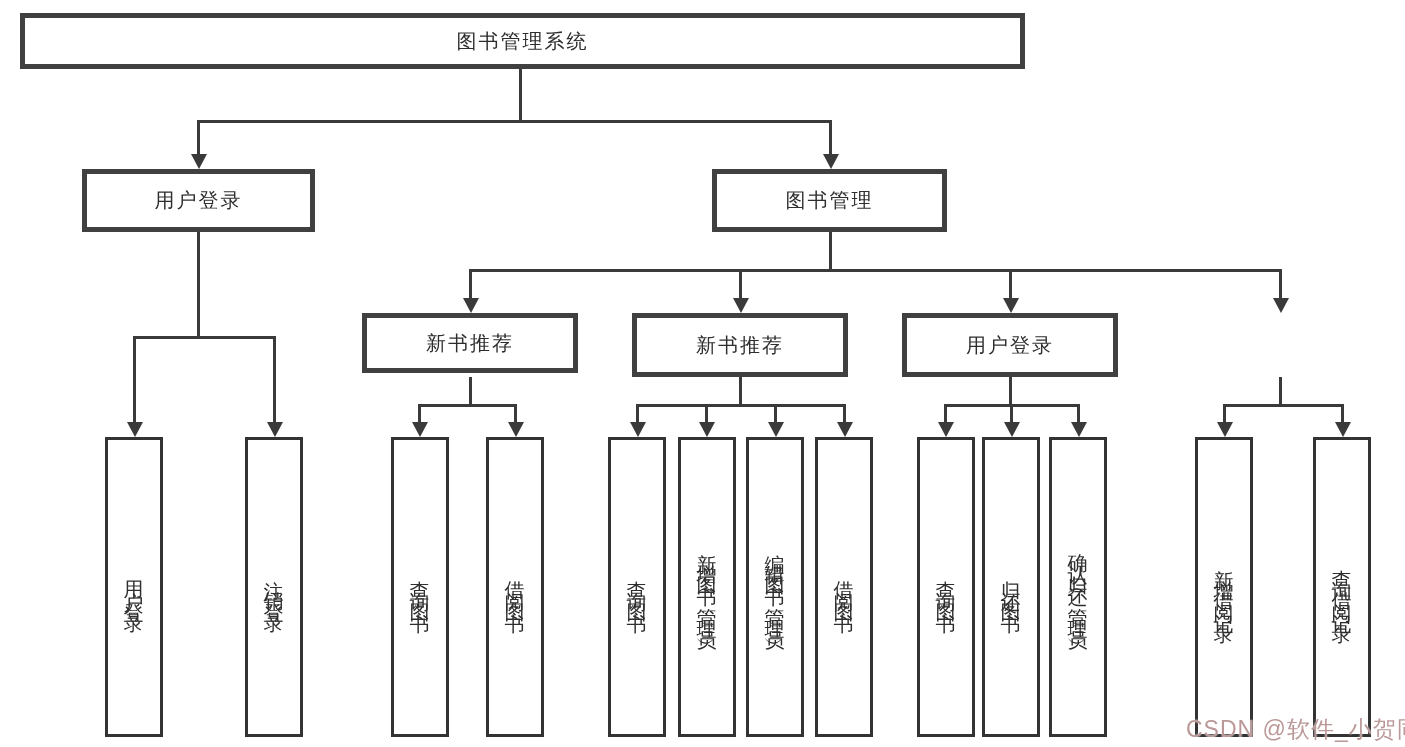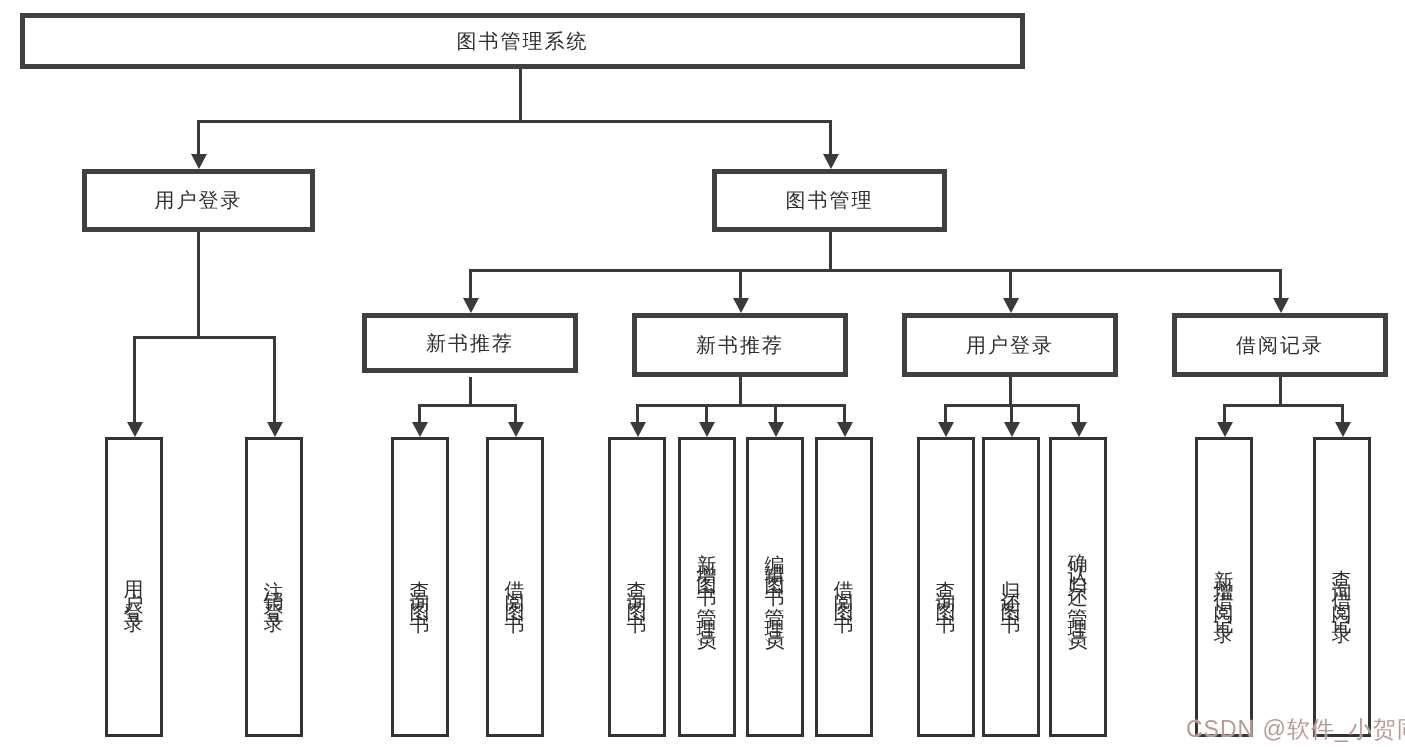--- a/index.html
+++ b/index.html
@@ -111,23 +111,20 @@
 
   <div class="node" style="left:362px;  top:313px; width:216px; height:60px;">
     <span>新书推荐</span>
   </div>
   <div class="node" style="left:632px;  top:313px; width:216px; height:64px;">
     <span>新书推荐</span>
   </div>
   <div class="node" style="left:902px;  top:313px; width:216px; height:64px;">
     <span>用户登录</span>
   </div>
-  <div class="node" style="left:1172px; top:313px; width:216px; height:64px;">
-    <span>借阅记录</span>
-  </div>
 
   <div class="vline" style="left:469px; top:377px; height:30px;"></div>
   <div class="hline" style="left:418px; top:404px; width:99px;"></div>
   <div class="vline" style="left:418px; top:404px; height:20px;"></div>
   <div class="arrowhead" style="left:412px; top:422px;"></div>
   <div class="vline" style="left:514px; top:404px; height:20px;"></div>
   <div class="arrowhead" style="left:508px; top:422px;"></div>
 
   <div class="vline" style="left:739px; top:377px; height:30px;"></div>
   <div class="hline" style="left:636px; top:404px; width:209px;"></div>

